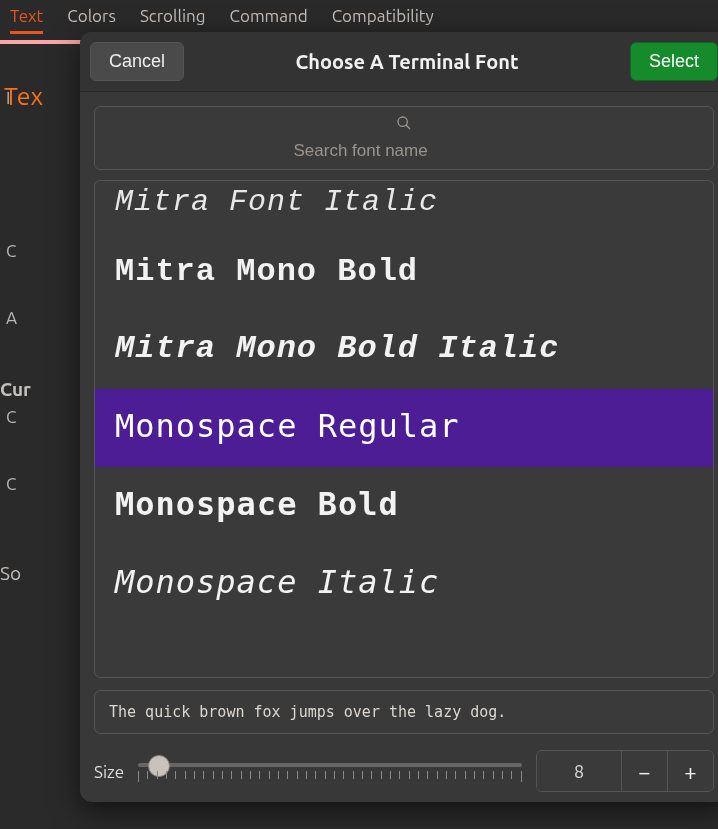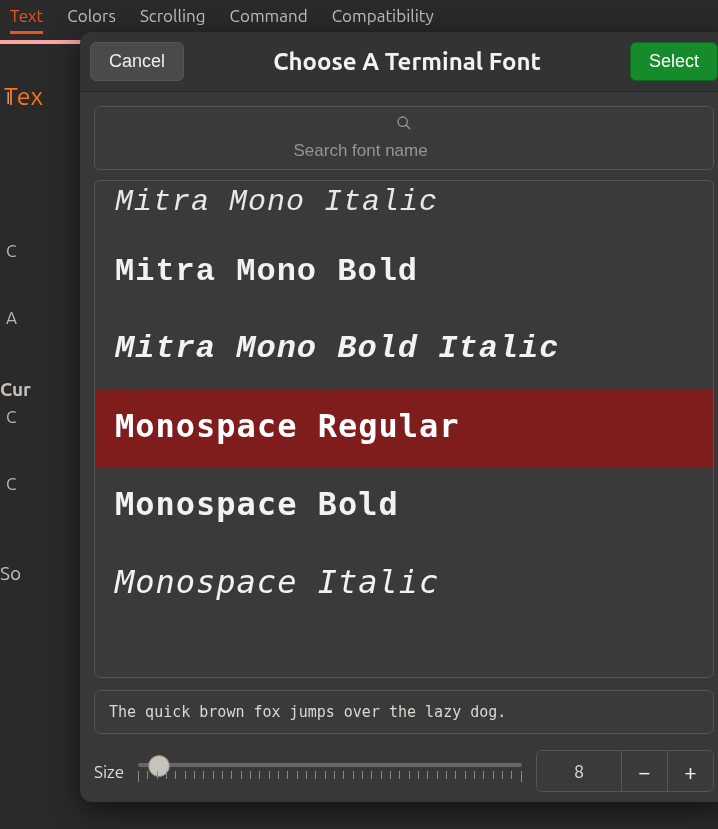--- a/index.html
+++ b/index.html
@@ -56,21 +56,21 @@
   }
   .btn {
     border-radius: 6px;
     padding: 8px 18px;
     font-size: 18px;
     cursor: pointer;
     border: 1px solid #555;
   }
   .btn-cancel { background: #4a4a4a; color: #eee; }
   .btn-select { background: #168b2c; color: #fff; border-color:#0c6a1f; }
-  .title { font-weight: 600; font-size: 24px; color: #f2f2f2; }
+  .title { font-weight: 600; font-size: 20px; color: #f2f2f2; }
 
   .body { padding: 14px 14px 10px 14px; display:flex; flex-direction:column; flex:1; }
   .search {
     display:flex; align-items:center;
     background:#3a3a3a; border:1px solid #555; border-radius:6px;
     padding: 8px 12px; gap:10px;flex-direction:column;
   }
   .search input {
     flex:1; background:transparent; border:none; outline:none;
     color:#ddd; font-size:17px;
@@ -88,21 +88,21 @@
   }
   .row {
     padding: 18px 20px 22px 20px;
     font-size: 32px;
     color: #f2f2f2;
     font-family: "Courier New", monospace;
     letter-spacing: 1px;
     cursor: pointer;
   }
   .row.cut { padding-top:4px; padding-bottom:16px; font-style: italic; font-size:30px; color:#e8e8e8;}
-  .row.selected { background:#7f1d1d; color:#fff; font-family: monospace; font-weight:700;}
+  .row.selected { background:#4c1d95; color:#fff; font-family: monospace; font-weight:400;}
   .row.bold { font-weight:700; }
   .row.italic { font-style: italic; }
   .row.mono { font-family: monospace; }
 
   .preview {
     margin-top: 12px;
     background:#3a3a3a; border:1px solid #555; border-radius:6px;
     padding: 12px 14px;
     font-family: monospace;
     font-size: 15px;
@@ -159,21 +159,21 @@
   <div class="body">
     <div class="search">
       <svg class="mag" viewBox="0 0 24 24">
         <circle cx="10" cy="10" r="7"></circle>
           <line x1="15" y1="15" x2="21" y2="21"></line>
       </svg>
       <input type="text" placeholder="Search font name" style="">
     </div>
 
     <div class="list" id="font-list">
-        <div class="row cut italic">Mitra Mono Italic</div>
+        <div class="row cut italic">Mitra Font Italic</div>
         <div class="row bold">Mitra Mono Bold</div>
         <div class="row bold italic">Mitra Mono Bold Italic</div>
         <div class="row mono selected">Monospace Regular</div>
         <div class="row bold mono">Monospace Bold</div>
         <div class="row italic mono">Monospace Italic</div>
       </div>
 
     <div class="preview">The quick brown fox jumps over the lazy dog.</div>
 
     <div class="sizebar">

